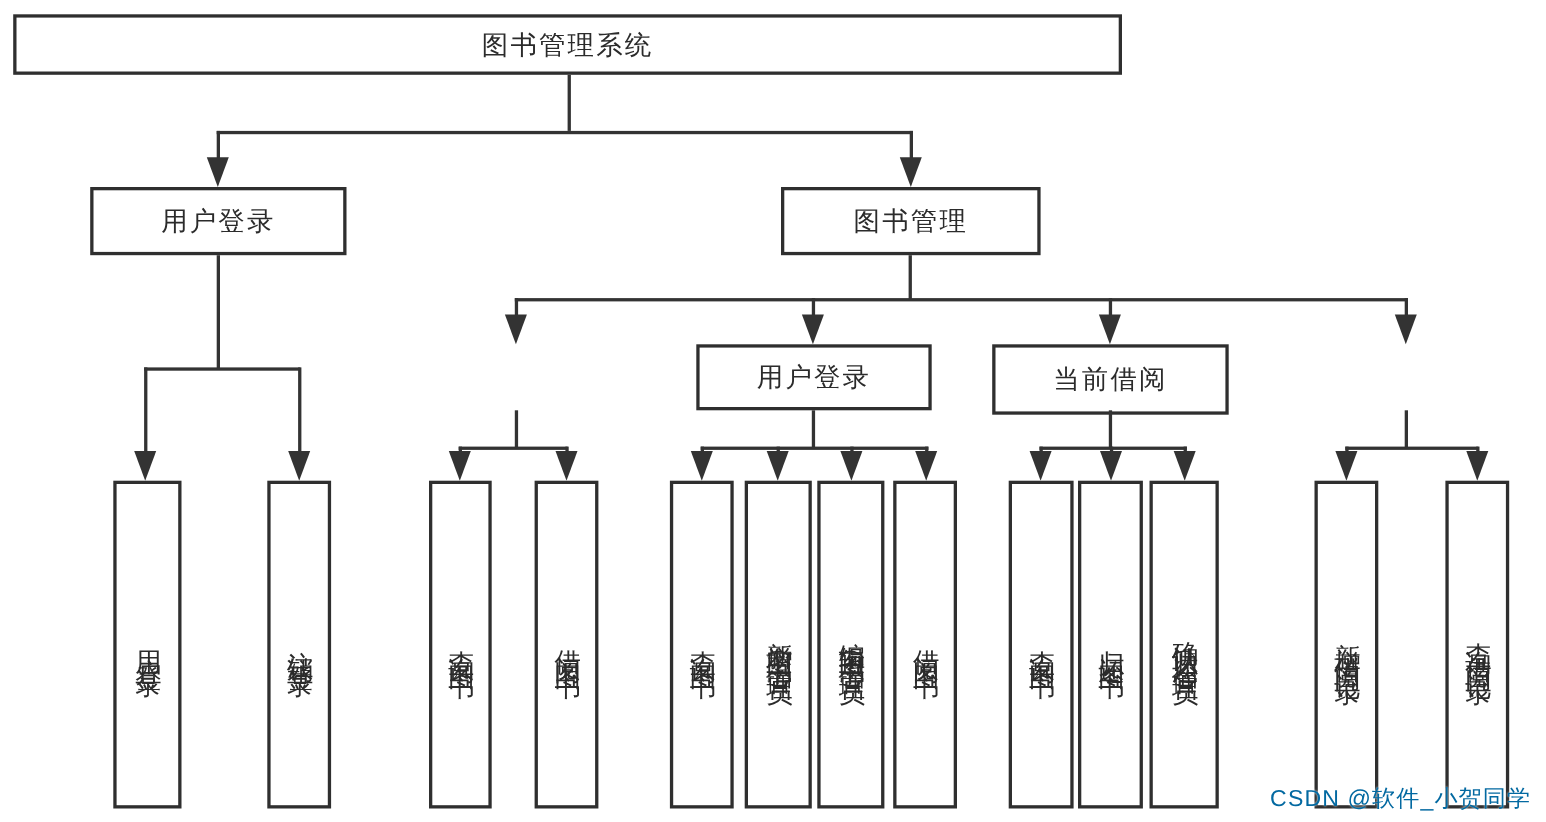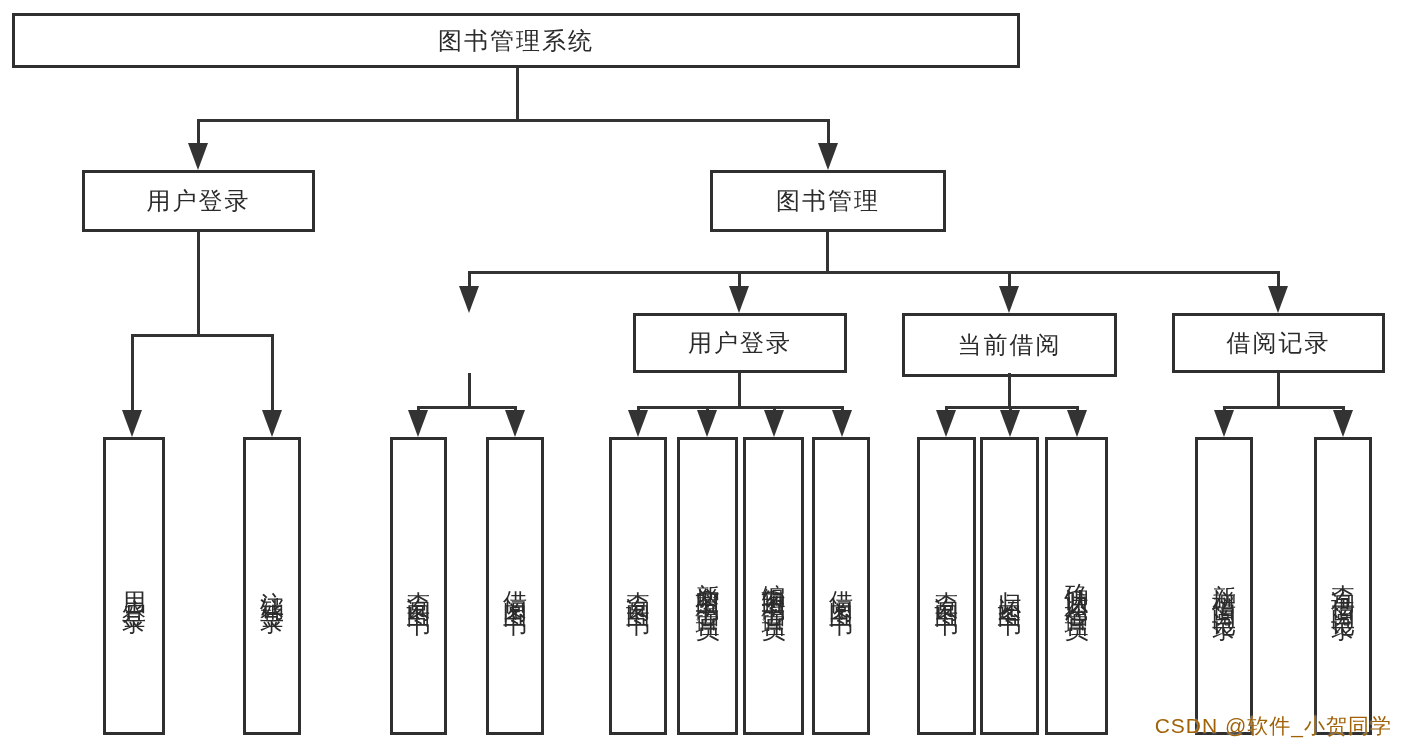--- a/index.html
+++ b/index.html
@@ -41,21 +41,21 @@
     width:0;height:0;
     border-left:10px solid transparent;
     border-right:10px solid transparent;
     border-top:27px solid #333333;
     transform:translateX(-50%);
   }
   .watermark{
     position:absolute;
     top:712px;right:13px;
     font-size:21px;
-    color:#a16207;
+    color:#0369a1;
     letter-spacing:1px;
     text-shadow:0 0 2px #ffffff;
     white-space:nowrap;
   }
 </style>
 </head>
 <body>
 
 <div class="canvas">
 
@@ -93,23 +93,20 @@
   <div class="vline" style="left:1008px;top:271px;height:17px;"></div>
   <div class="arrow" style="left:1009px;top:286px;"></div>
   <div class="vline" style="left:1277px;top:271px;height:17px;"></div>
   <div class="arrow" style="left:1278px;top:286px;"></div>
 
   <div class="node hnode" style="left:633px;top:313px;width:214px;height:60px;">
     <span>用户登录</span>
   </div>
   <div class="node hnode" style="left:902px;top:313px;width:215px;height:64px;">
     <span>当前借阅</span>
-  </div>
-  <div class="node hnode" style="left:1172px;top:313px;width:213px;height:60px;">
-    <span>借阅记录</span>
   </div>
 
   <div class="vline" style="left:468px;top:373px;height:35px;"></div>
   <div class="hline" style="left:417px;top:406px;width:99px;"></div>
   <div class="vline" style="left:417px;top:406px;height:8px;"></div>
   <div class="arrow" style="left:418px;top:410px;"></div>
   <div class="vline" style="left:514px;top:406px;height:8px;"></div>
   <div class="arrow" style="left:515px;top:410px;"></div>
 
   <div class="vline" style="left:738px;top:373px;height:35px;"></div>

